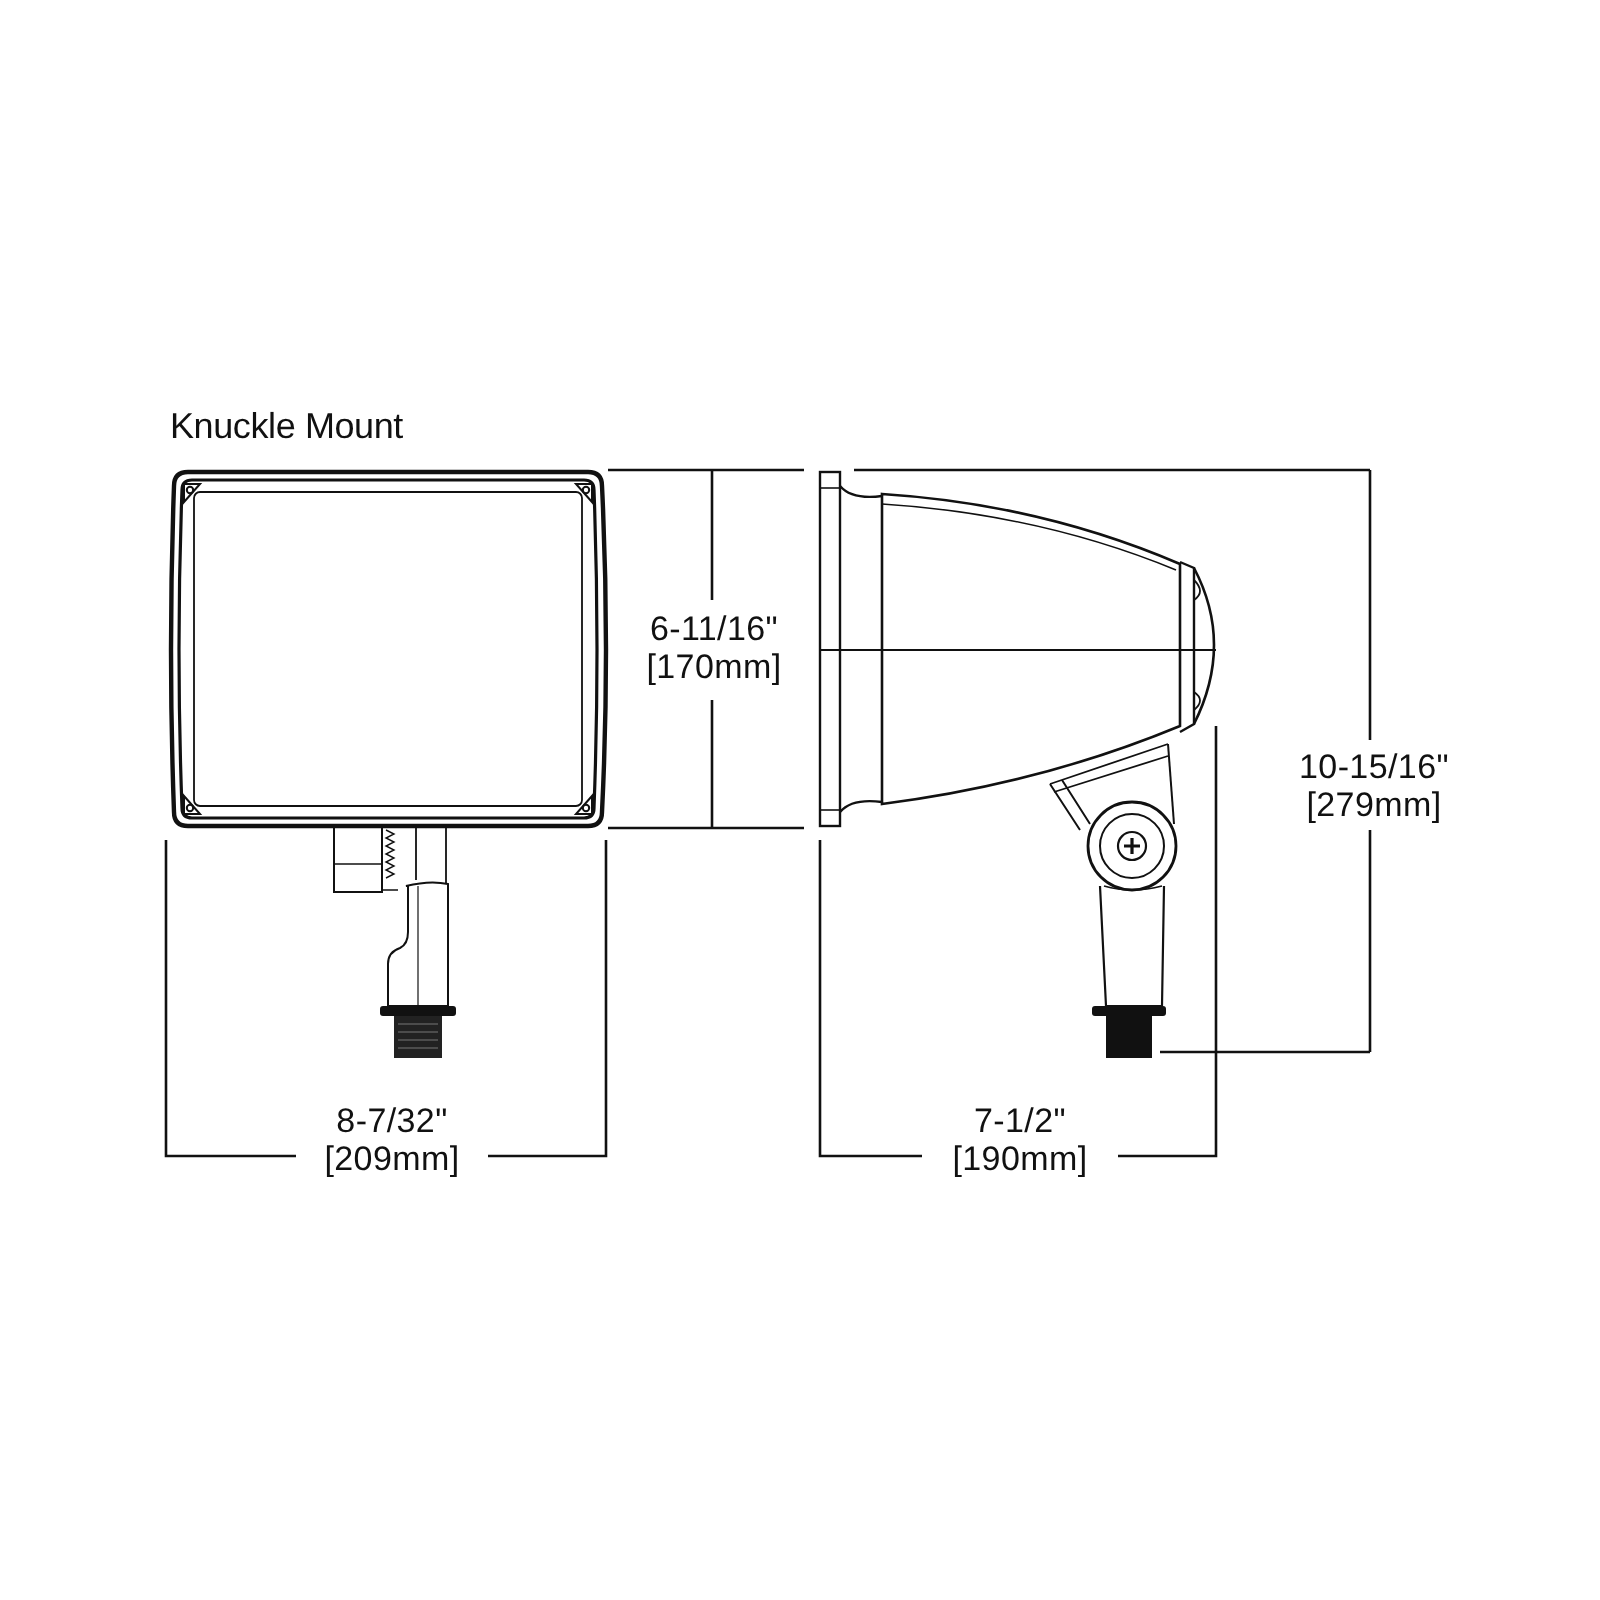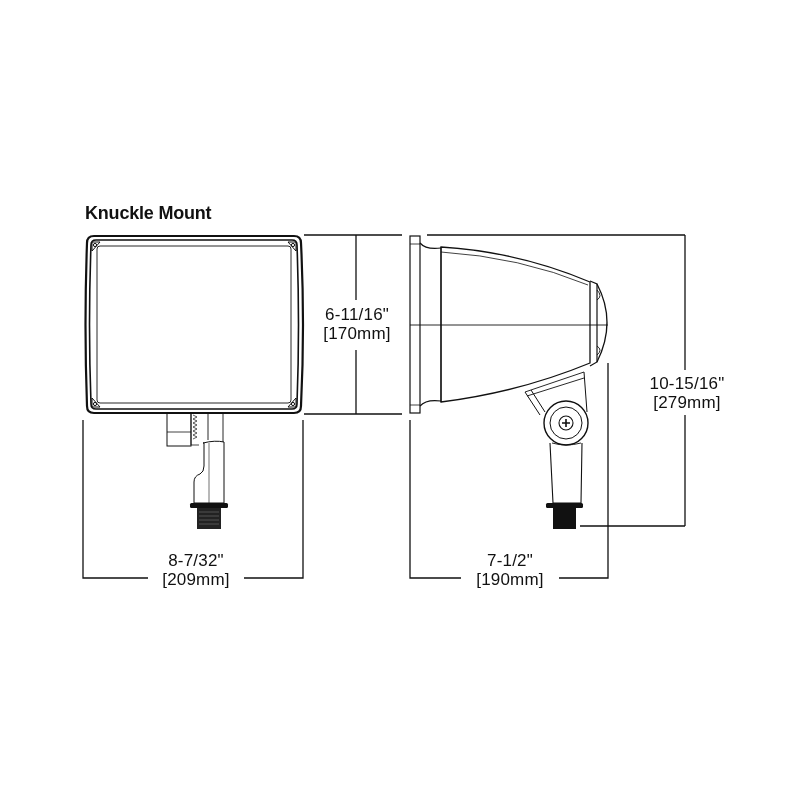--- a/index.html
+++ b/index.html
@@ -1,17 +1,17 @@
 <!DOCTYPE html>
 <html><head>
 <meta charset="utf-8">
 <style>
   html, body { margin: 0; padding: 0; background: #ffffff; }
   body { width: 800px; height: 800px; position: relative; overflow: hidden; font-family: "Liberation Sans", "DejaVu Sans", sans-serif; color: #111; }
-  .title { position: absolute; left: 85px; top: 203px; font-size: 18px; font-weight: bold; letter-spacing: -0.2px; }
+  .title { position: absolute; left: 85px; top: 203px; font-size: 18px; font-weight: normal; letter-spacing: -0.2px; }
   svg.drawing { position: absolute; left: 0; top: 0; }
   .dim-label { position: absolute; font-size: 17px; line-height: 19px; text-align: center; background: #fff; padding: 0 2px; letter-spacing: 0.2px; }
   .dim-label span { display: block; }
 </style>
 </head>
 <body>
 
 <div class="title">Knuckle Mount</div>
 
 <svg class="drawing" width="800" height="800" viewBox="0 0 800 800" fill="none" stroke="#111" stroke-width="1.2">

